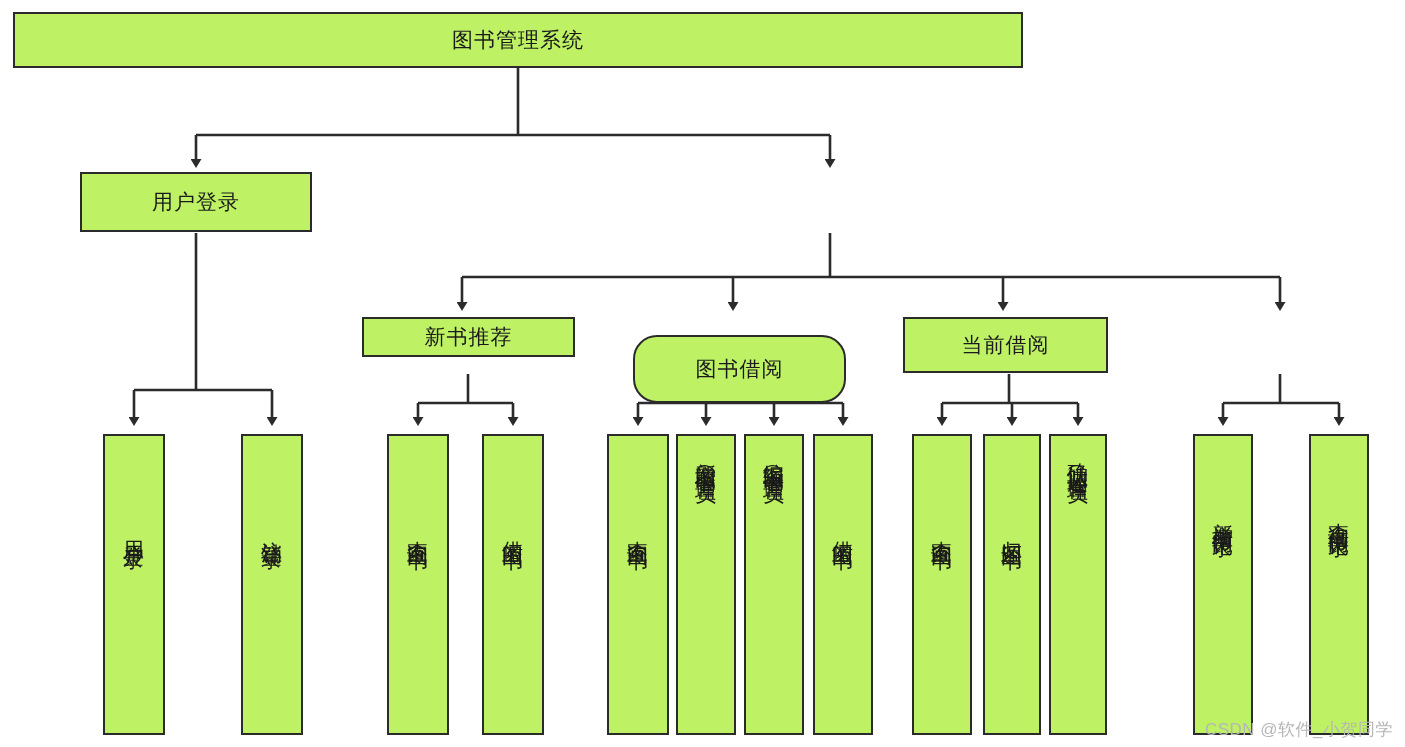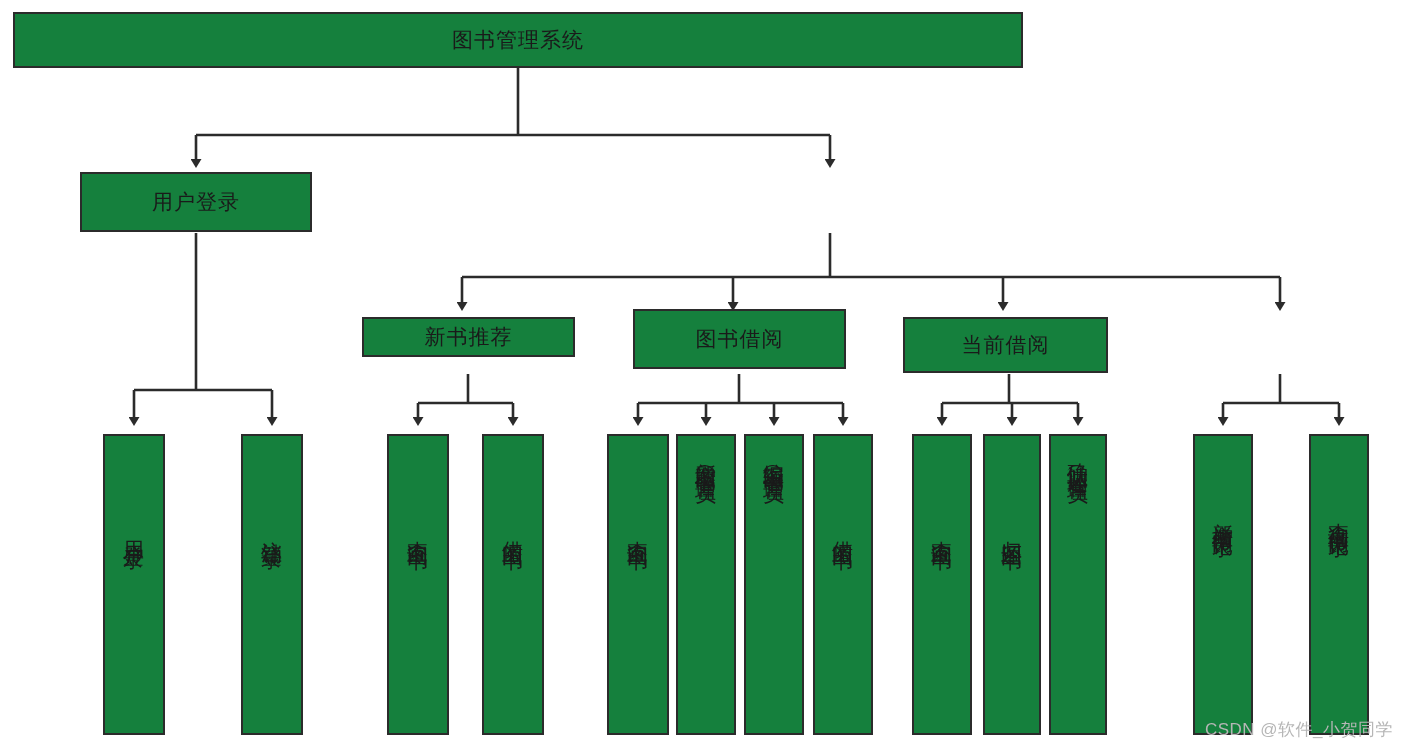--- a/index.html
+++ b/index.html
@@ -20,21 +20,21 @@
     left: 0;
     top: 0;
     width: 1405px;
     height: 747px;
     pointer-events: none;
   }
   .node {
     position: absolute;
     box-sizing: border-box;
     border: 2px solid #2b2b2b;
-    background: #15803d;
+    background: #bef264;
     display: flex;
     align-items: center;
     justify-content: center;
     color: #1a1a1a;
   }
   .node.h {
     font-size: 21px;
     letter-spacing: 1px;
   }
   .node.v {
@@ -127,21 +127,21 @@
     <span>图书管理系统</span>
   </div>
 
   <div class="node h" style="left:80px; top:172px; width:232px; height:60px;">
     <span>用户登录</span>
   </div>
 
   <div class="node h" style="left:362px; top:317px; width:213px; height:40px;">
     <span>新书推荐</span>
   </div>
-  <div class="node h" style="left:633px; top:309px; width:213px; height:60px;">
+  <div class="node h" style="left:633px; top:335px; width:213px; height:68px;border-radius:24px;">
     <span>图书借阅</span>
   </div>
   <div class="node h" style="left:903px; top:317px; width:205px; height:56px;">
     <span>当前借阅</span>
   </div>
 
   <div class="node v mid" style="left:103px; top:434px; width:62px; height:301px;">
     <span class="vtext">用户登录</span>
   </div>
   <div class="node v mid" style="left:241px; top:434px; width:62px; height:301px;">

